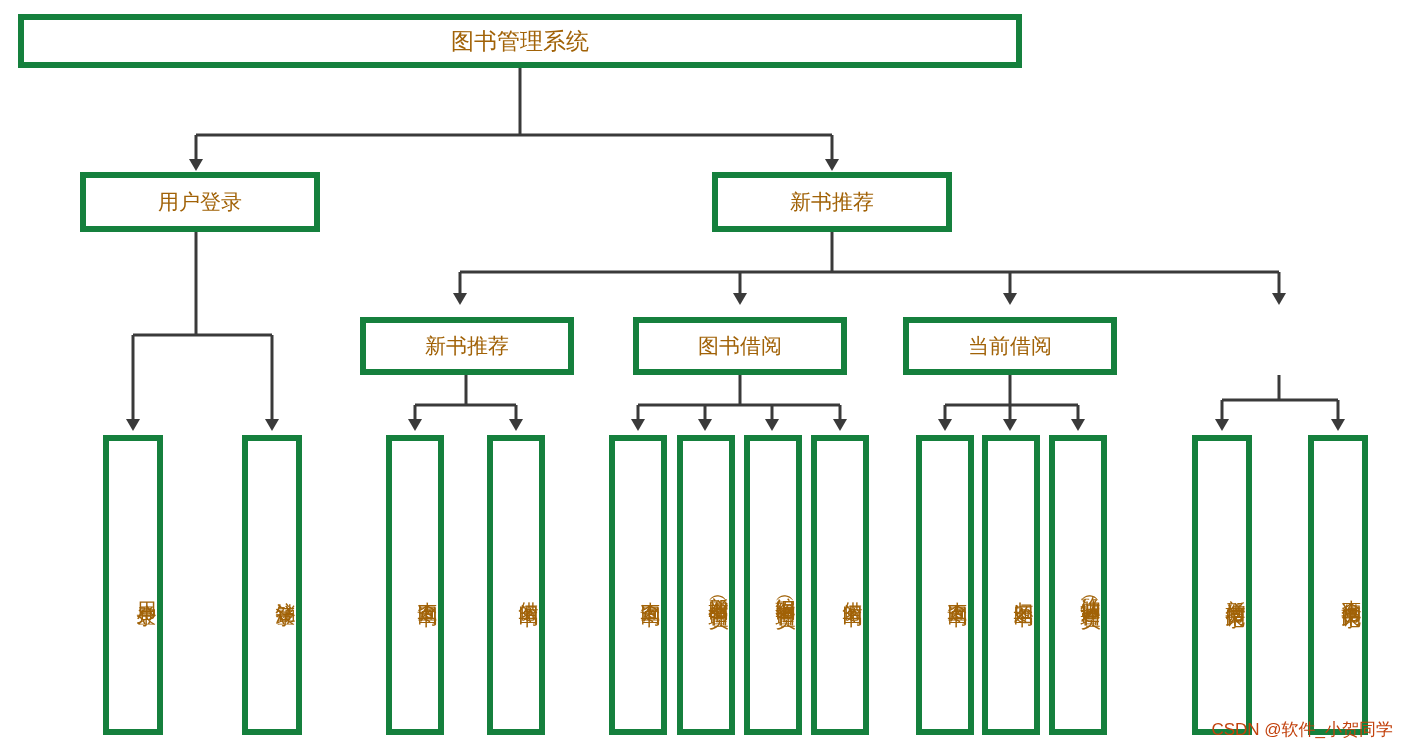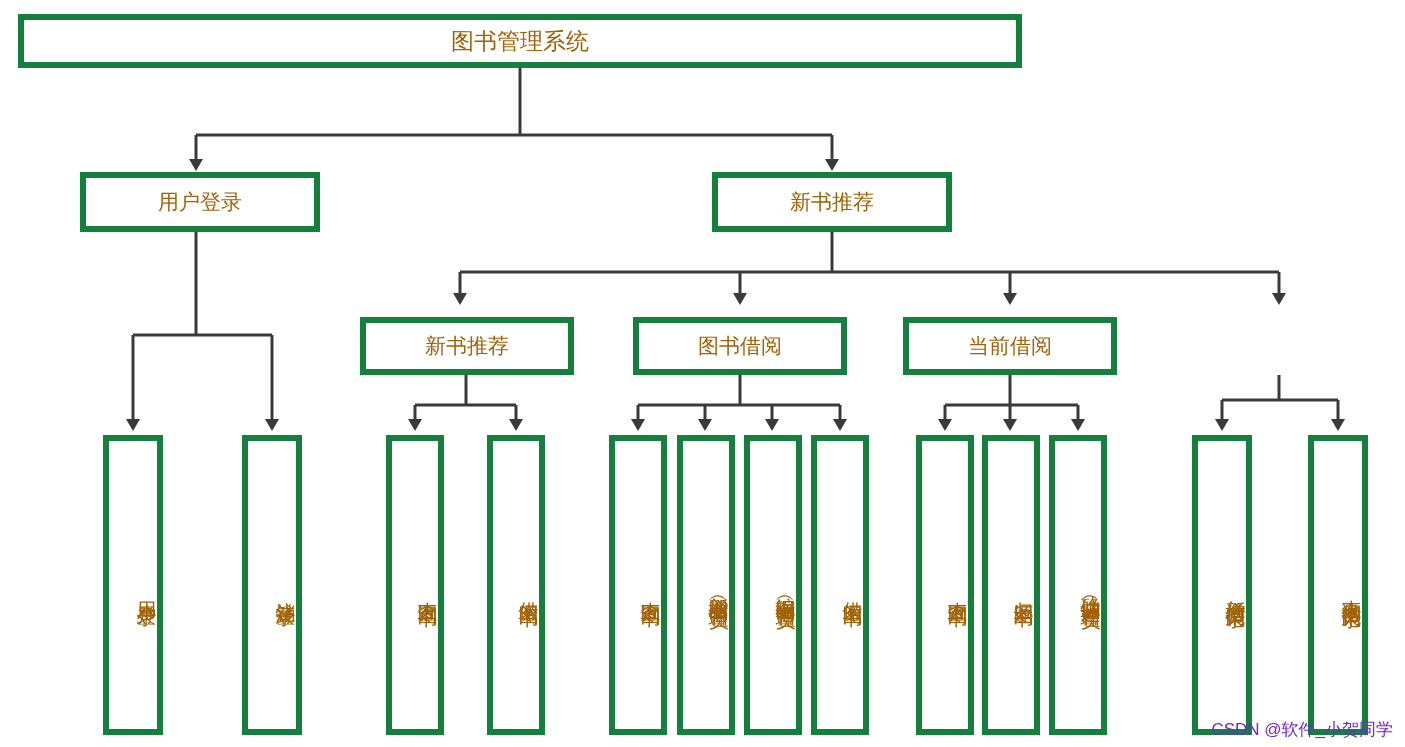--- a/index.html
+++ b/index.html
@@ -62,21 +62,21 @@
   }
   .node .label {
     display: block;
     text-align: center;
   }
   #watermark {
     position: absolute;
     right: 12px;
     bottom: 6px;
     font-size: 17px;
-    color: #6d28d9;
+    color: #c2410c;
     z-index: 5;
     white-space: nowrap;
     text-align: right;
   }
 </style>
 </head>
 <body>
 
 <div id="diagram-canvas">
 

